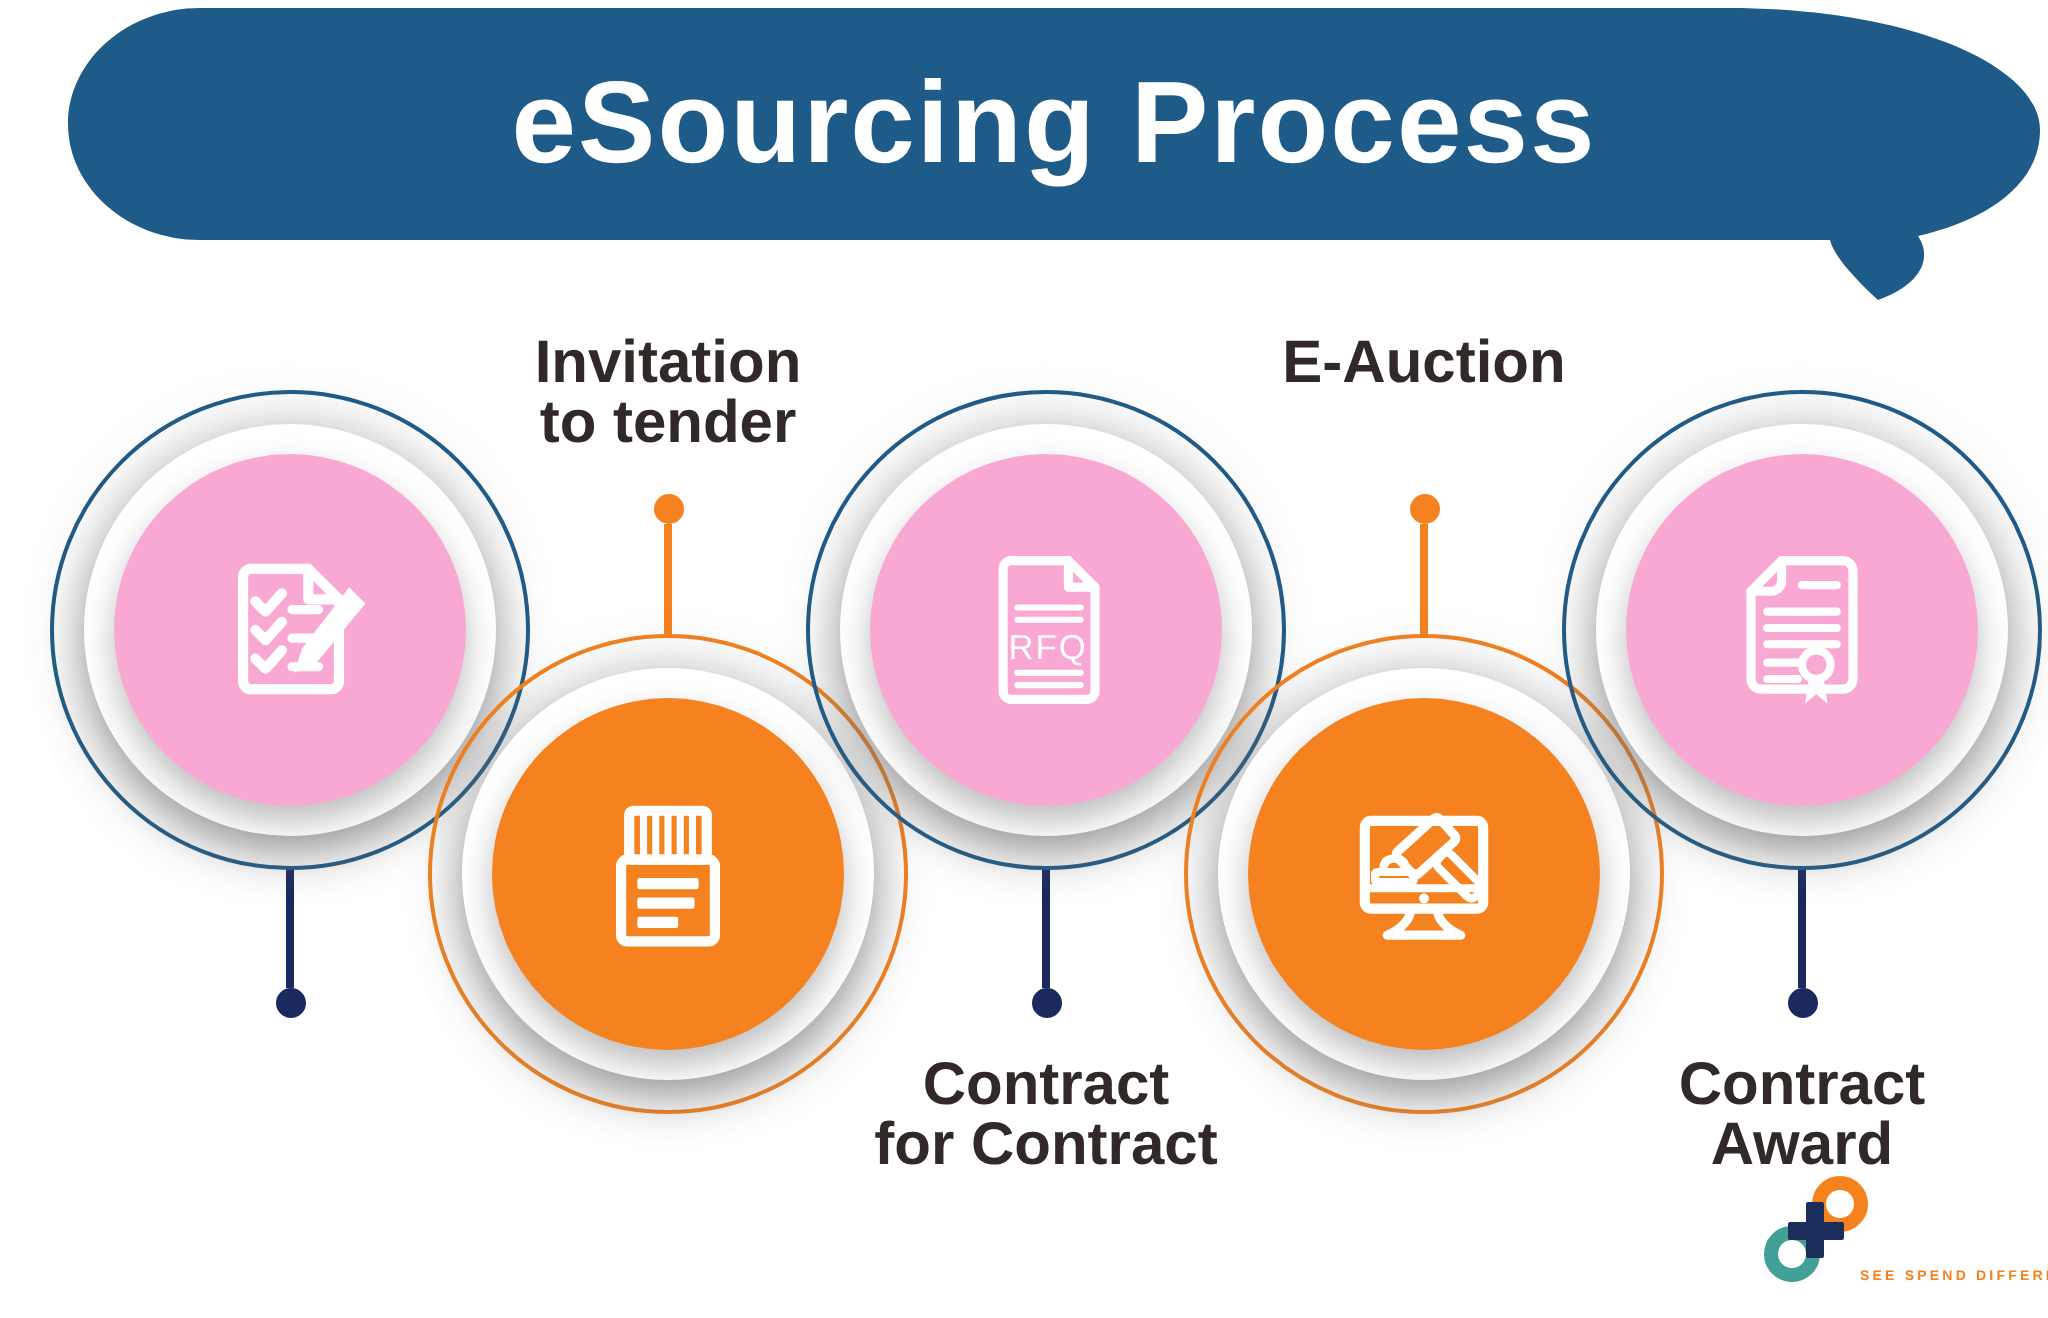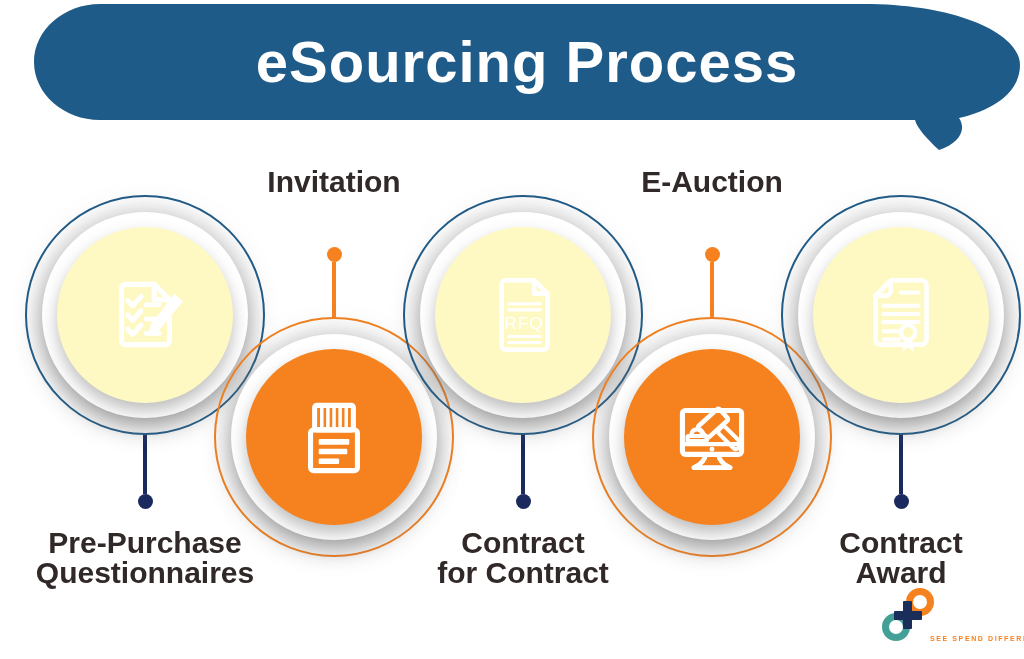--- a/index.html
+++ b/index.html
@@ -14,21 +14,21 @@
   
   .step{position:absolute;width:240px;height:240px;}
   .ring{position:absolute;left:0;top:0;width:240px;height:240px;border-radius:50%;
         box-sizing:border-box;border:2.5px solid;}
   .disc{position:absolute;left:17px;top:17px;width:206px;height:206px;border-radius:50%;
         background:#fff;box-shadow:0 10px 22px rgba(105,105,105,.5),0 0 28px rgba(120,120,120,.35);}
   .solid{position:absolute;left:32px;top:32px;width:176px;height:176px;border-radius:50%;
          display:flex;align-items:center;justify-content:center;
          box-shadow:0 8px 16px rgba(90,90,90,.4);}
   .blue  .ring{border-color:#1f5b88;}
-  .blue  .solid{background:#fef9c3;}
+  .blue  .solid{background:#f9a8d4;}
   .orange .ring{border-color:#f5821f;}
   .orange .solid{background:#f5821f;}
   .icon{width:102px;height:102px;stroke:#fff;fill:none;stroke-linecap:round;stroke-linejoin:round;}
 
   
   .vline{position:absolute;width:3.5px;}
   .vline.navy{background:#1b2a5e;}
   .vline.orange{background:#f5821f;}
   .dot{position:absolute;width:15px;height:15px;border-radius:50%;}
   .dot.navy{background:#1b2a5e;}
@@ -147,26 +147,23 @@
         <path d="M40 16 V26 a5 5 0 0 1 -5 5 H25"></path>
         <path d="M50 28 h17" stroke-width="4"></path>
         <path d="M33 41 h34 M33 49 h34 M33 57 h34" stroke-width="4"></path>
         <path d="M33 66 h15 M33 74 h15" stroke-width="4"></path>
         <circle cx="57" cy="67" r="7" stroke-width="4"></circle>
         <path d="M53.5 73 L51.5 86 L57 81.5 L62.5 86 L60.5 73 Z" fill="#fff" stroke="none"></path>
       </svg>
     </div>
   </div>
 
-  <div class="label" style="left:3px;top:528px">
-    <span>Pre-Purchase</span>
-    <span>Questionnaires</span>
-  </div>
   <div class="label" style="left:192px;top:167px">
     <span>Invitation</span>
+    <span>to tender</span>
   </div>
   <div class="label" style="left:381px;top:528px">
     <span>Contract</span>
     <span>for Contract</span>
   </div>
   <div class="label" style="left:570px;top:167px">
     <span>E-Auction</span>
     <span></span>
   </div>
   <div class="label" style="left:759px;top:528px">

